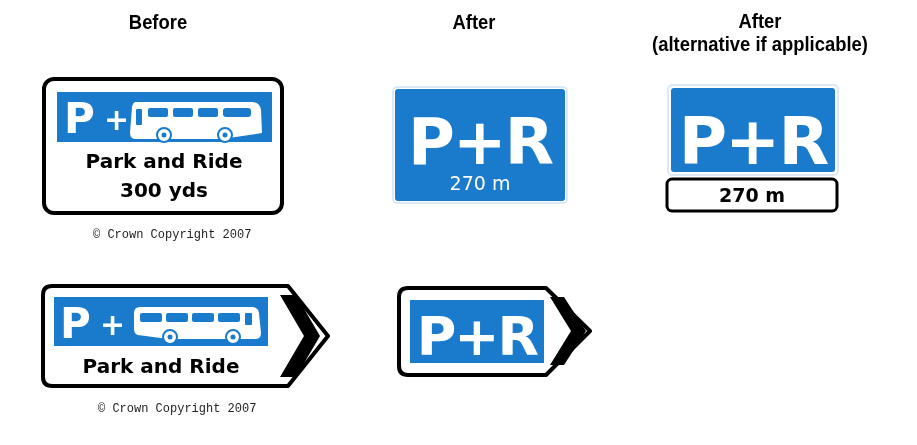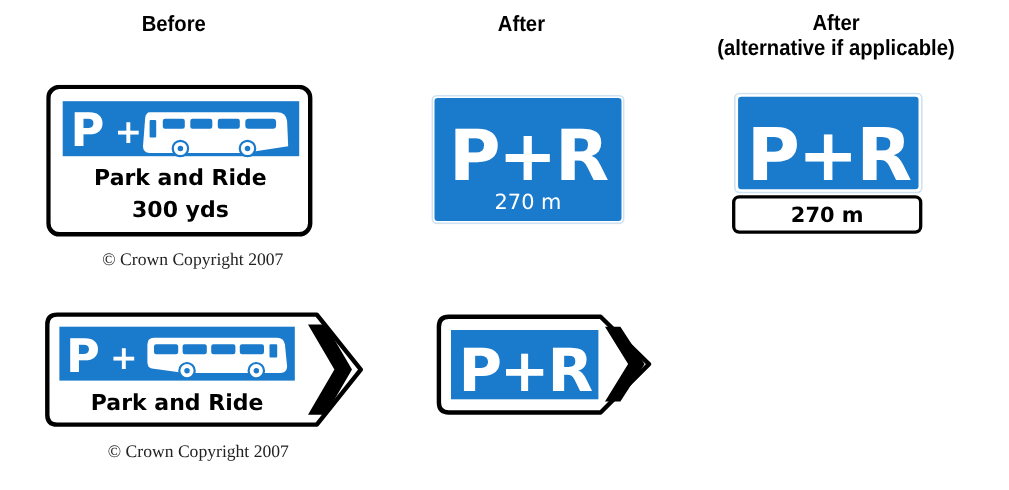--- a/index.html
+++ b/index.html
@@ -1,18 +1,18 @@
 <!DOCTYPE html>
 <html><head>
 <meta charset="utf-8">
 <style>
   html, body { margin:0; padding:0; background:#ffffff; }
   body { width:917px; height:445px; position:relative; overflow:hidden; font-family:"Liberation Sans", sans-serif; }
   .hdr { position:absolute; font-family:"Liberation Sans", sans-serif; font-weight:bold; font-size:20px; color:#000; text-align:center; line-height:23px; transform:scaleX(0.92); }
-  .copy { position:absolute; font-family:Liberation Serif, serif; font-size:16px; color:#222; }
+  .copy { position:absolute; font-family:Liberation Mono, monospace; font-size:12px; color:#222; }
   .sign { position:absolute; }
   svg text { font-family:"DejaVu Sans", sans-serif; }
 </style>
 </head>
 <body>
 
 <div class="hdr" style="left:108px; top:11px; width:100px;">Before</div>
 <div class="hdr" style="left:424px; top:11px; width:100px;">After</div>
 <div class="hdr" style="left:600px; top:10px; width:320px;">
   <div>After</div>

